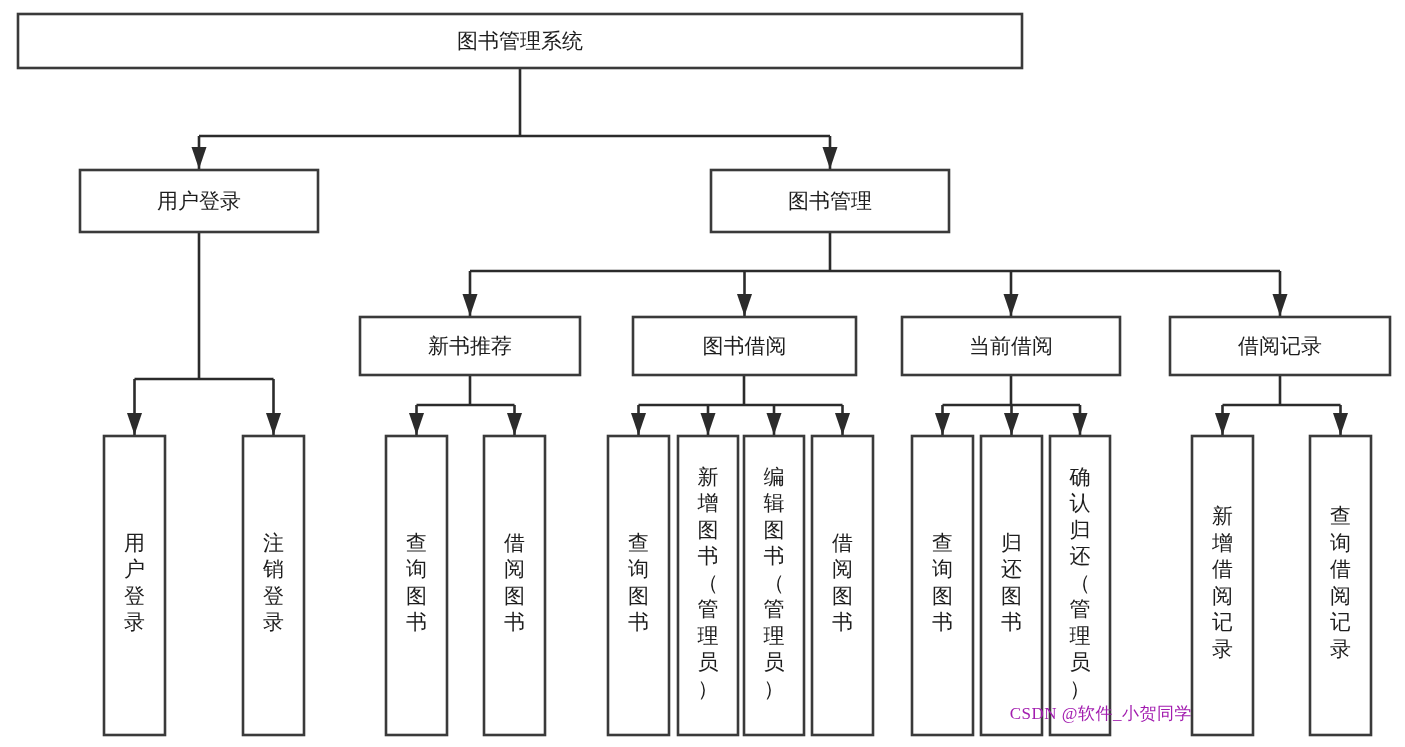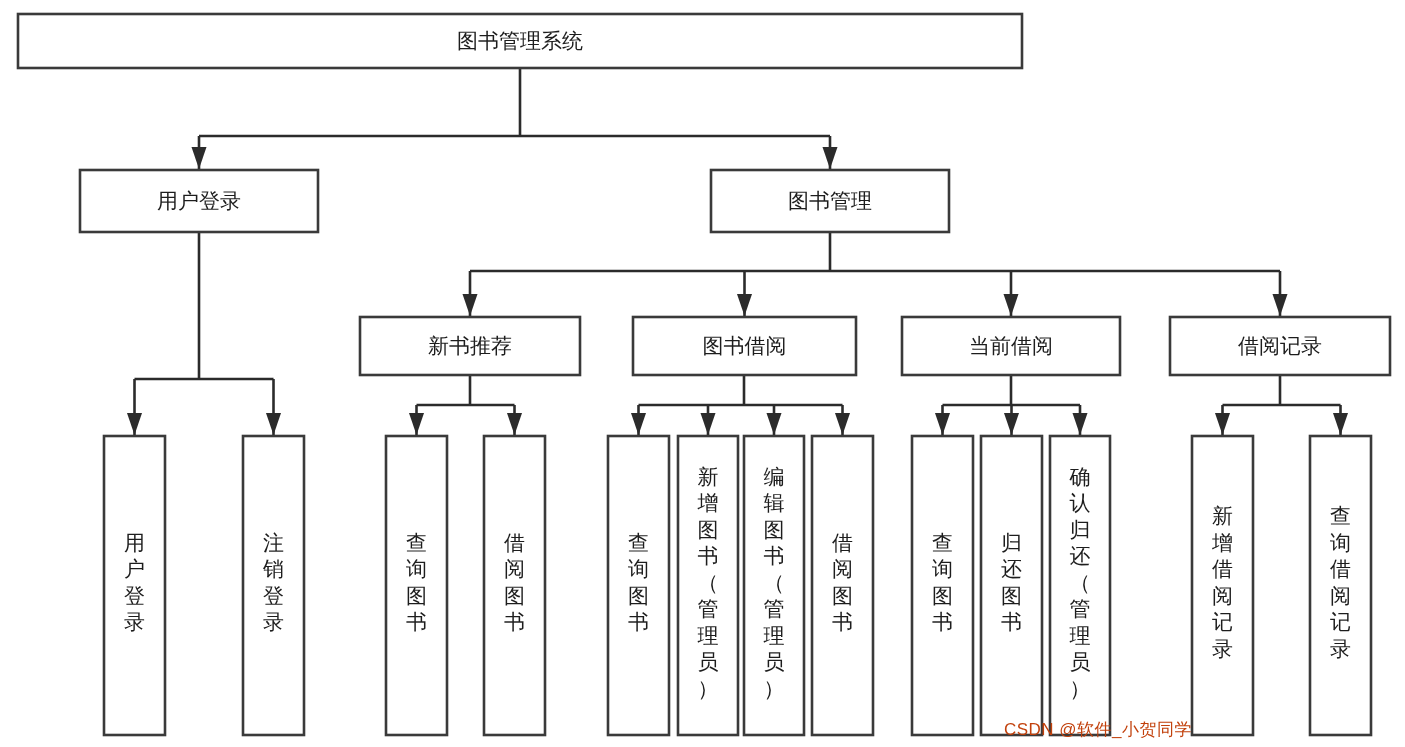--- a/index.html
+++ b/index.html
@@ -52,24 +52,24 @@
   }
   .node-label-v {
     font-family: "Liberation Sans", "DejaVu Sans", sans-serif;
     font-size: 21px;
     fill: #1d1d1d;
     text-anchor: middle;
   }
   .watermark-text {
     position: absolute;
     right: 12px;
-    bottom: 6px;
-    font-family: Liberation Sans, sans-serif;
+    bottom: 22px;
+    font-family: Liberation Serif, serif;
     font-size: 17px;
-    color: #c2410c;
+    color: #a21caf;
     white-space: nowrap;
     letter-spacing: 0.5px;
     user-select: none;
   }
 </style>
 </head>
 <body>
 
 <div id="diagram-root">
   <svg class="diagram-canvas" viewBox="0 0 1405 747" xmlns="http://www.w3.org/2000/svg">

